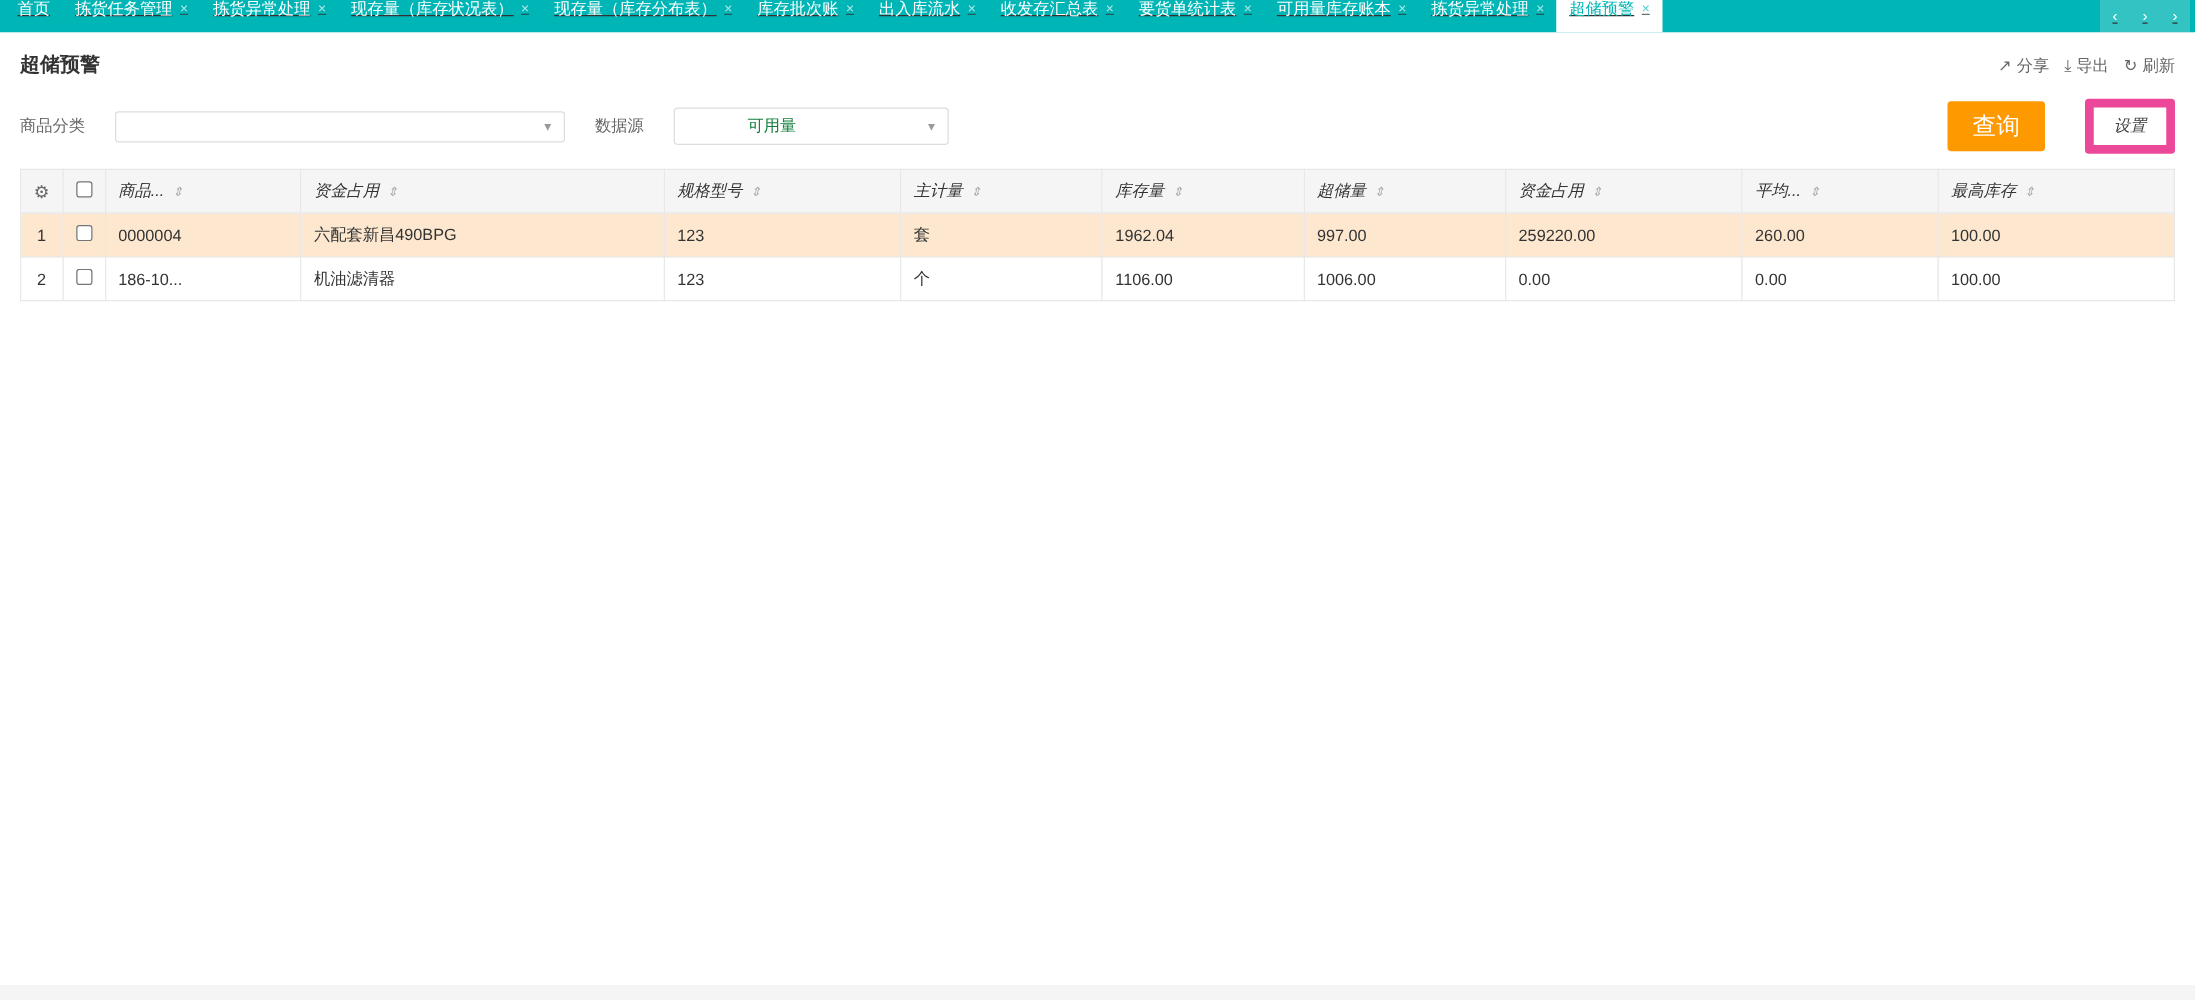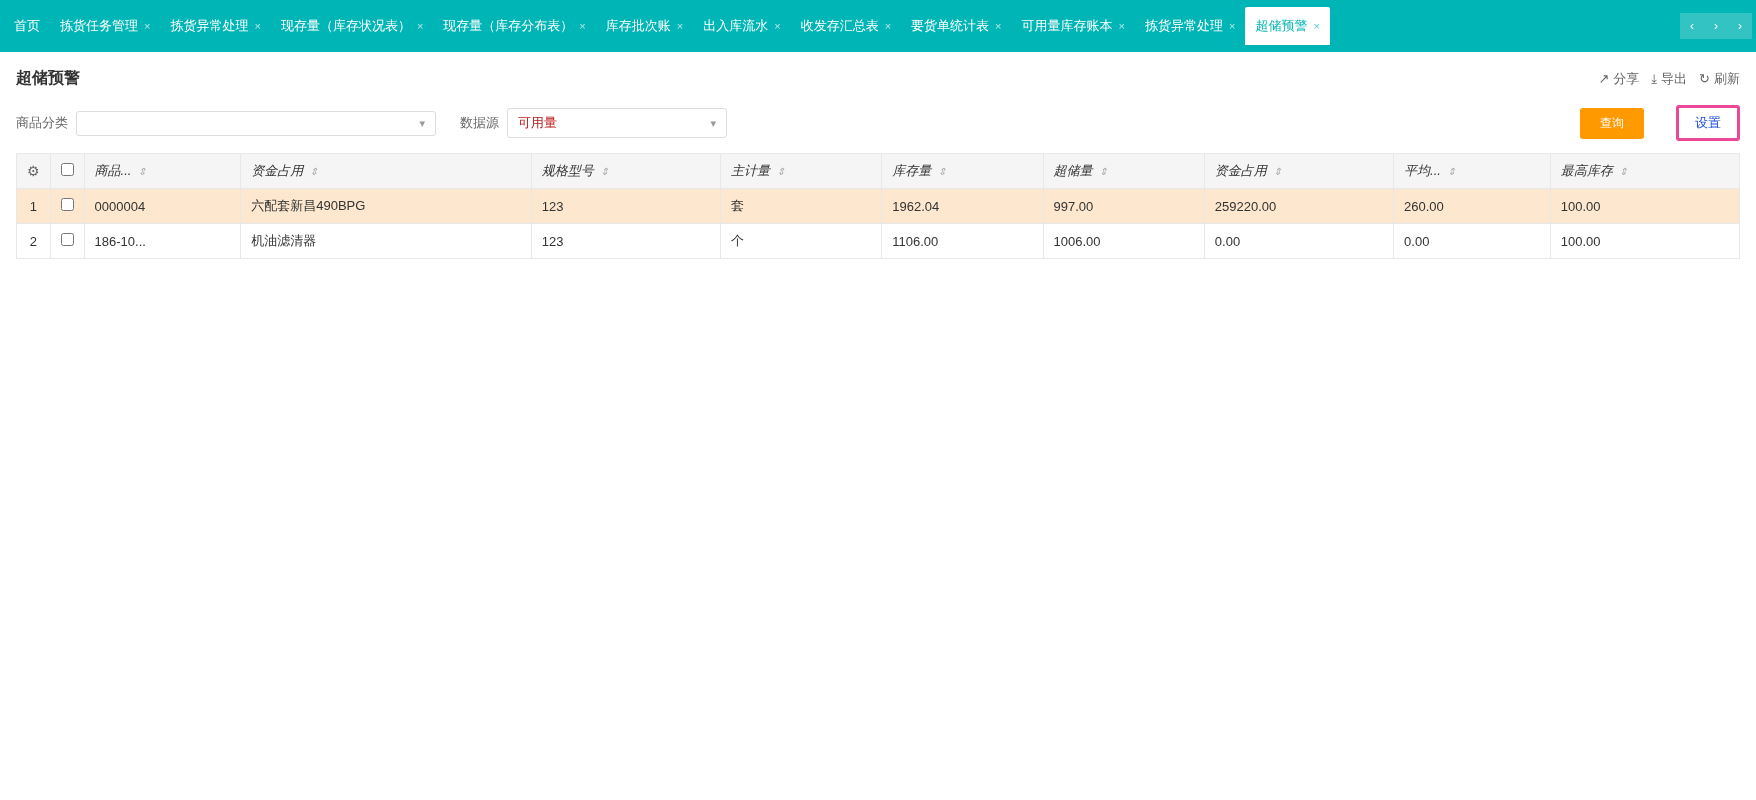--- a/index.html
+++ b/index.html
@@ -1,26 +1,27 @@
 <!DOCTYPE html>
 <html><head>
   <meta charset="utf-8">
   <style>
     * { box-sizing: border-box; margin: 0; padding: 0; }
     body { font-family: "Microsoft YaHei", "PingFang SC", sans-serif; font-size: 13px; background: #f5f5f5; color: #333; }
 
     
     .top-nav {
       display: flex;
-      align-items: center;
+      align-items: flex-end;
       background: #00b5b5;
-      height: 52px;
+      height: 26px;
       padding: 0 4px;
       overflow: hidden;
       white-space: nowrap;
+      text-decoration: underline;
     }
     .top-nav-item {
       display: inline-flex;
       align-items: center;
       padding: 0 10px;
       height: 38px;
       color: #fff;
       cursor: pointer;
       font-size: 13px;
       white-space: nowrap;
@@ -92,62 +93,63 @@
     
     .filter-row {
       display: flex;
       align-items: center;
       gap: 24px;
       margin-bottom: 12px;
     }
     .filter-item {
       display: flex;
       align-items: center;
-      gap: 8px;
+      gap: 24px;
     }
     .filter-label {
       color: #666;
       font-size: 13px;
       white-space: nowrap;
     }
     .filter-select {
       display: flex;
       align-items: center;
       border: 1px solid #ddd;
       border-radius: 3px;
       padding: 5px 10px;
       background: #fff;
       cursor: pointer;
       min-width: 220px;
       justify-content: space-between;
     }
     .filter-select-wide { min-width: 360px; }
     .filter-select-text { color: #999; font-size: 13px; }
-    .filter-select-value { color: #b91c1c; font-size: 13px; }
+    .filter-select-value { color: #15803d; font-size: 13px; margin-left: 48px; }
     .chevron-icon { color: #999; font-size: 11px; }
 
     .btn-query {
       background: #f90;
       color: #fff;
       border: none;
       border-radius: 3px;
       padding: 7px 20px;
       cursor: pointer;
-      font-size: 12px;
+      font-size: 19px;
       margin-left: auto;
     }
     .btn-settings {
       background: #fff;
-      color: #1d4ed8;
-      border: 3px solid #ec4899;
+      color: #404040;
+      border: 7px solid #ec4899;
       border-radius: 3px;
       padding: 6px 16px;
       cursor: pointer;
       font-size: 13px;
       margin-left: 8px;
+      font-style: italic;
     }
 
     
     .data-table {
       width: 100%;
       border-collapse: collapse;
       font-size: 13px;
     }
     .data-table th {
       background: #f5f5f5;

